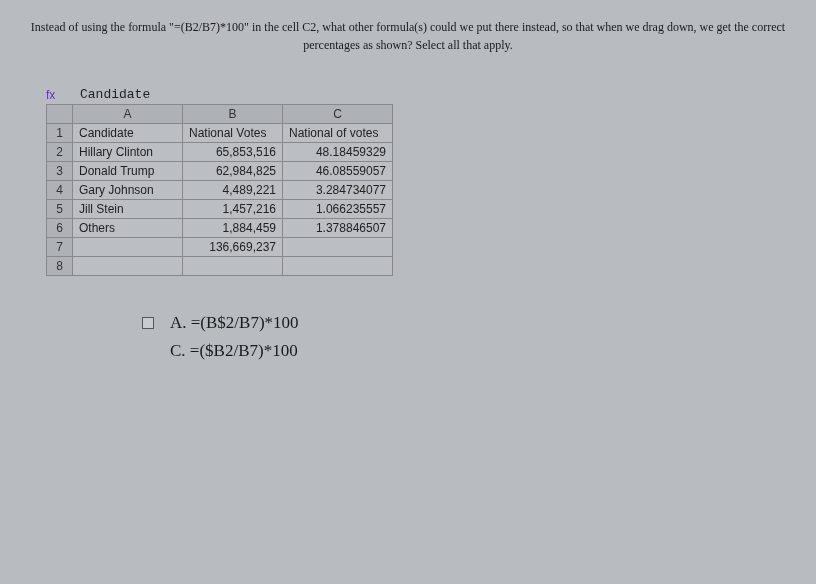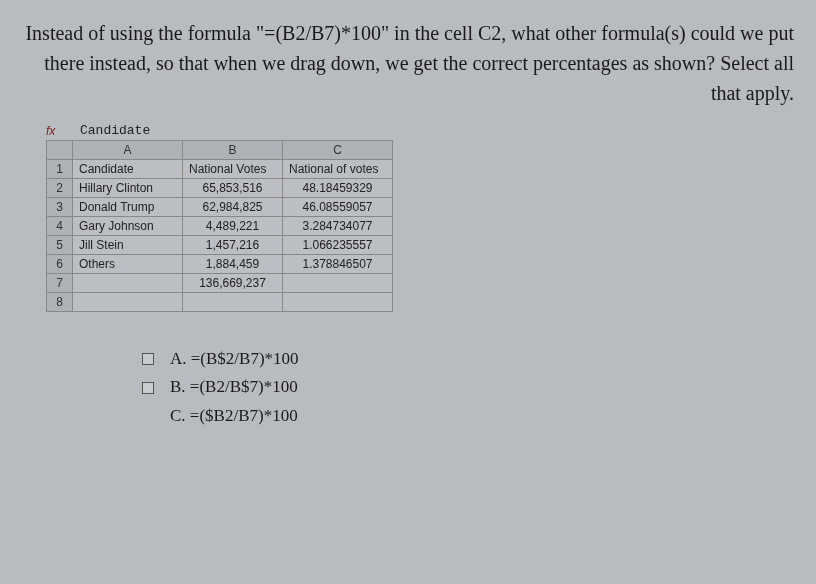--- a/index.html
+++ b/index.html
@@ -7,38 +7,37 @@
     margin: 0;
     padding: 18px 22px;
     width: 816px;
     height: 584px;
     background: #b8bcc0;
     font-family: Georgia, 'Times New Roman', serif;
     color: #1a1a1a;
     overflow: hidden;
   }
   .question {
-    font-size: 20px;
+    font-size: 12px;
     line-height: 1.5;
-    margin-bottom: 15px;
-    text-align: right;
+    margin-bottom: 33px;
+    text-align: center;
   }
   .fx-row {
     display: flex;
     align-items: center;
     margin-left: 24px;
     margin-bottom: 2px;
     font-family: Verdana, Arial, sans-serif;
     font-size: 12px;
     color: #555;
   }
   .fx-label {
-    font-style: italic;
     width: 34px;
-    color: #7f1d1d;
+    color: #6d28d9;
   }
   .fx-val {
     font-family: 'Courier New', monospace;
     font-size: 13px;
     color: #222;
   }
   .sheet {
     margin-left: 24px;
     border-collapse: collapse;
     font-family: Arial, Helvetica, sans-serif;
@@ -58,21 +57,21 @@
     color: #333;
     min-width: 20px;
   }
   .sheet .rowh {
     background: #aeb2b6;
     text-align: center;
     width: 26px;
     color: #333;
   }
   .sheet td { text-align: left; }
-  .sheet td.num { text-align: center; }
+  .sheet td.num { text-align: right; }
   .sheet .hdr-row td { font-weight: normal; }
   .colA { width: 110px; }
   .colB { width: 100px; }
   .colC { width: 110px; }
 
   .options {
     margin-top: 34px;
     margin-left: 120px;
     font-family: Georgia, 'Times New Roman', serif;
     font-size: 17px;
@@ -162,20 +161,16 @@
   </tr>
 </tbody>
   </table>
 
 <div class="options">
   <div class="opt">
     <span class="cb"></span>
     <span class="opt-label">A. =(B$2/B7)*100</span>
   </div>
   <div class="opt">
-    <span class="cb"></span>
-    <span class="opt-label">B. =(B2/B$7)*100</span>
-  </div>
-  <div class="opt">
     <span class="cb hidden"></span>
     <span class="opt-label">C. =($B2/B7)*100</span>
   </div>
 </div>
 
 </body></html>

